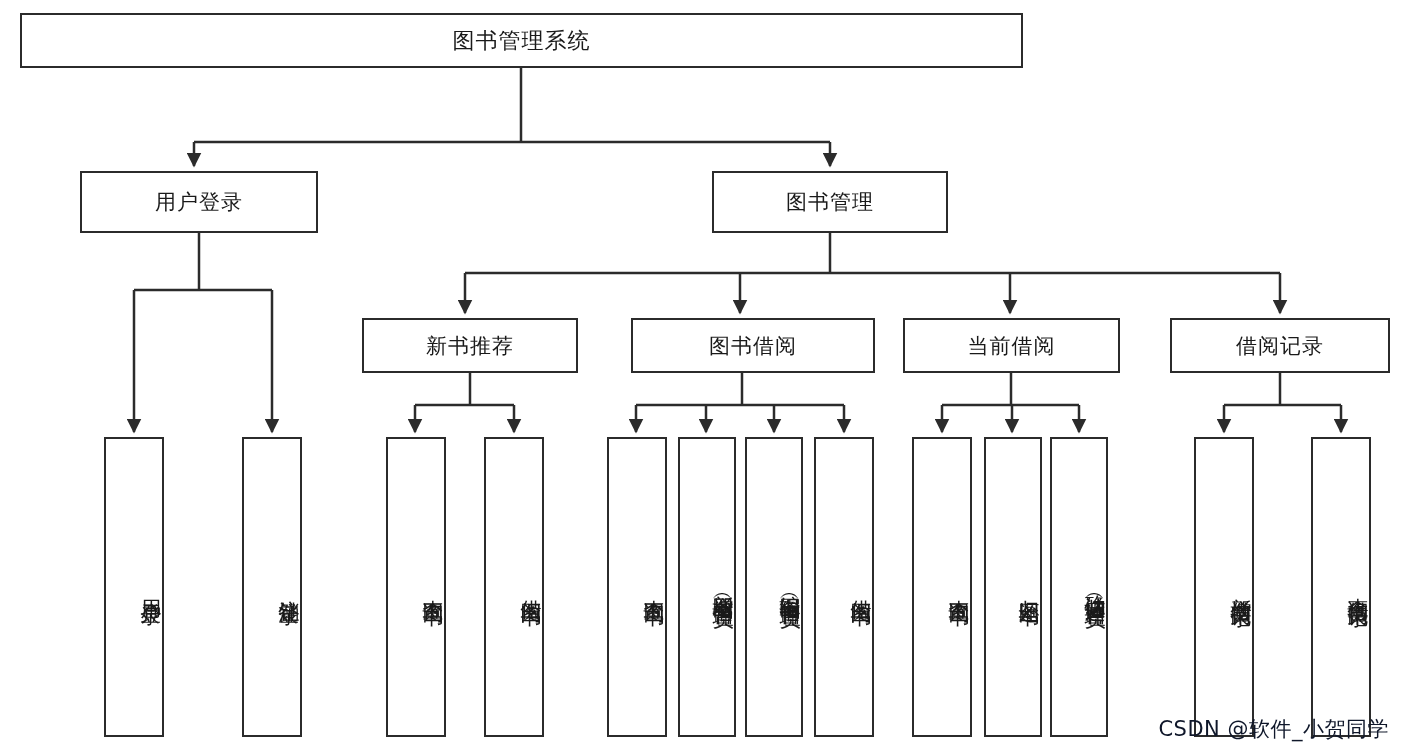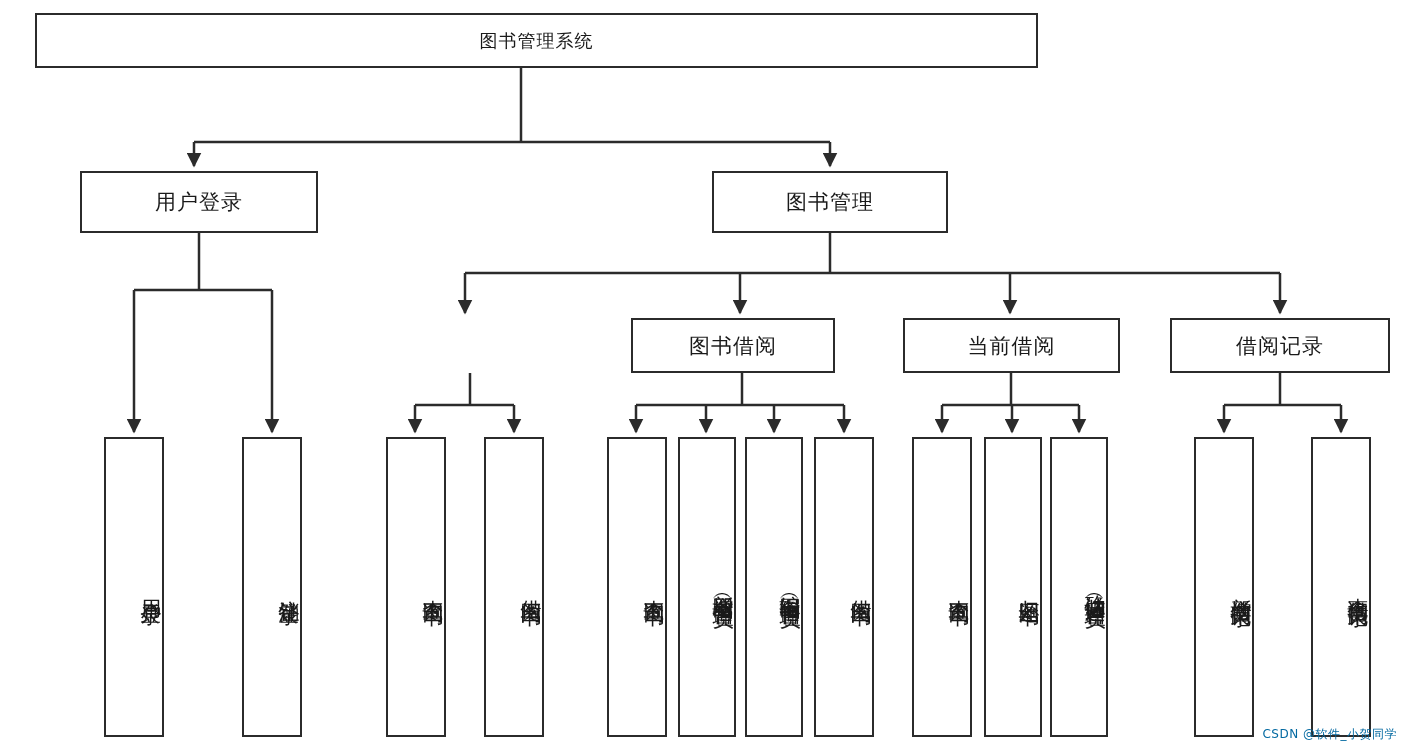--- a/index.html
+++ b/index.html
@@ -49,29 +49,28 @@
     padding: 12px 0;
     align-items: flex-start;
     justify-content: center;
   }
   .node.vert .vtext {
     writing-mode: vertical-rl;
     text-orientation: upright;
     white-space: nowrap;
   }
   #title-node {
-    font-size: 18px;
-    margin-left: 15px;
+    font-size: 22px;
   }
   .watermark {
     position: absolute;
-    right: 8px;
+    right: 16px;
     bottom: 4px;
-    font-size: 12px;
-    color: #0369a1;
+    font-size: 21px;
+    color: #0f172a;
     letter-spacing: 0.5px;
     white-space: nowrap;
   }
 </style>
 </head>
 <body>
 
 <div id="canvas">
 
   <svg class="connectors" viewBox="0 0 1405 747" xmlns="http://www.w3.org/2000/svg">
@@ -129,21 +128,24 @@
     <span>图书管理系统</span>
   </div>
 
   <div class="node horiz" style="left: 80px; top: 171px; width: 238px; height: 62px;">
     <span>用户登录</span>
   </div>
   <div class="node horiz" style="left: 712px; top: 171px; width: 236px; height: 62px; align-items: center;">
     <span>图书管理</span>
   </div>
 
-  <div class="node horiz" style="left: 631px; top: 318px; width: 204px; height: 55px;">
+  <div class="node horiz" style="left: 362px; top: 318px; width: 216px; height: 55px;">
+    <span>新书推荐</span>
+  </div>
+  <div class="node horiz" style="left: 631px; top: 318px; width: 244px; height: 55px;">
     <span>图书借阅</span>
   </div>
   <div class="node horiz" style="left: 1170px; top: 318px; width: 220px; height: 55px;">
     <span>借阅记录</span>
   </div>
   <div class="node horiz" style="left: 903px; top: 318px; width: 217px; height: 55px;">
     <span>当前借阅</span>
   </div>
 
   <div class="node vert" style="left: 104px; top: 437px; width: 60px; height: 300px;">

